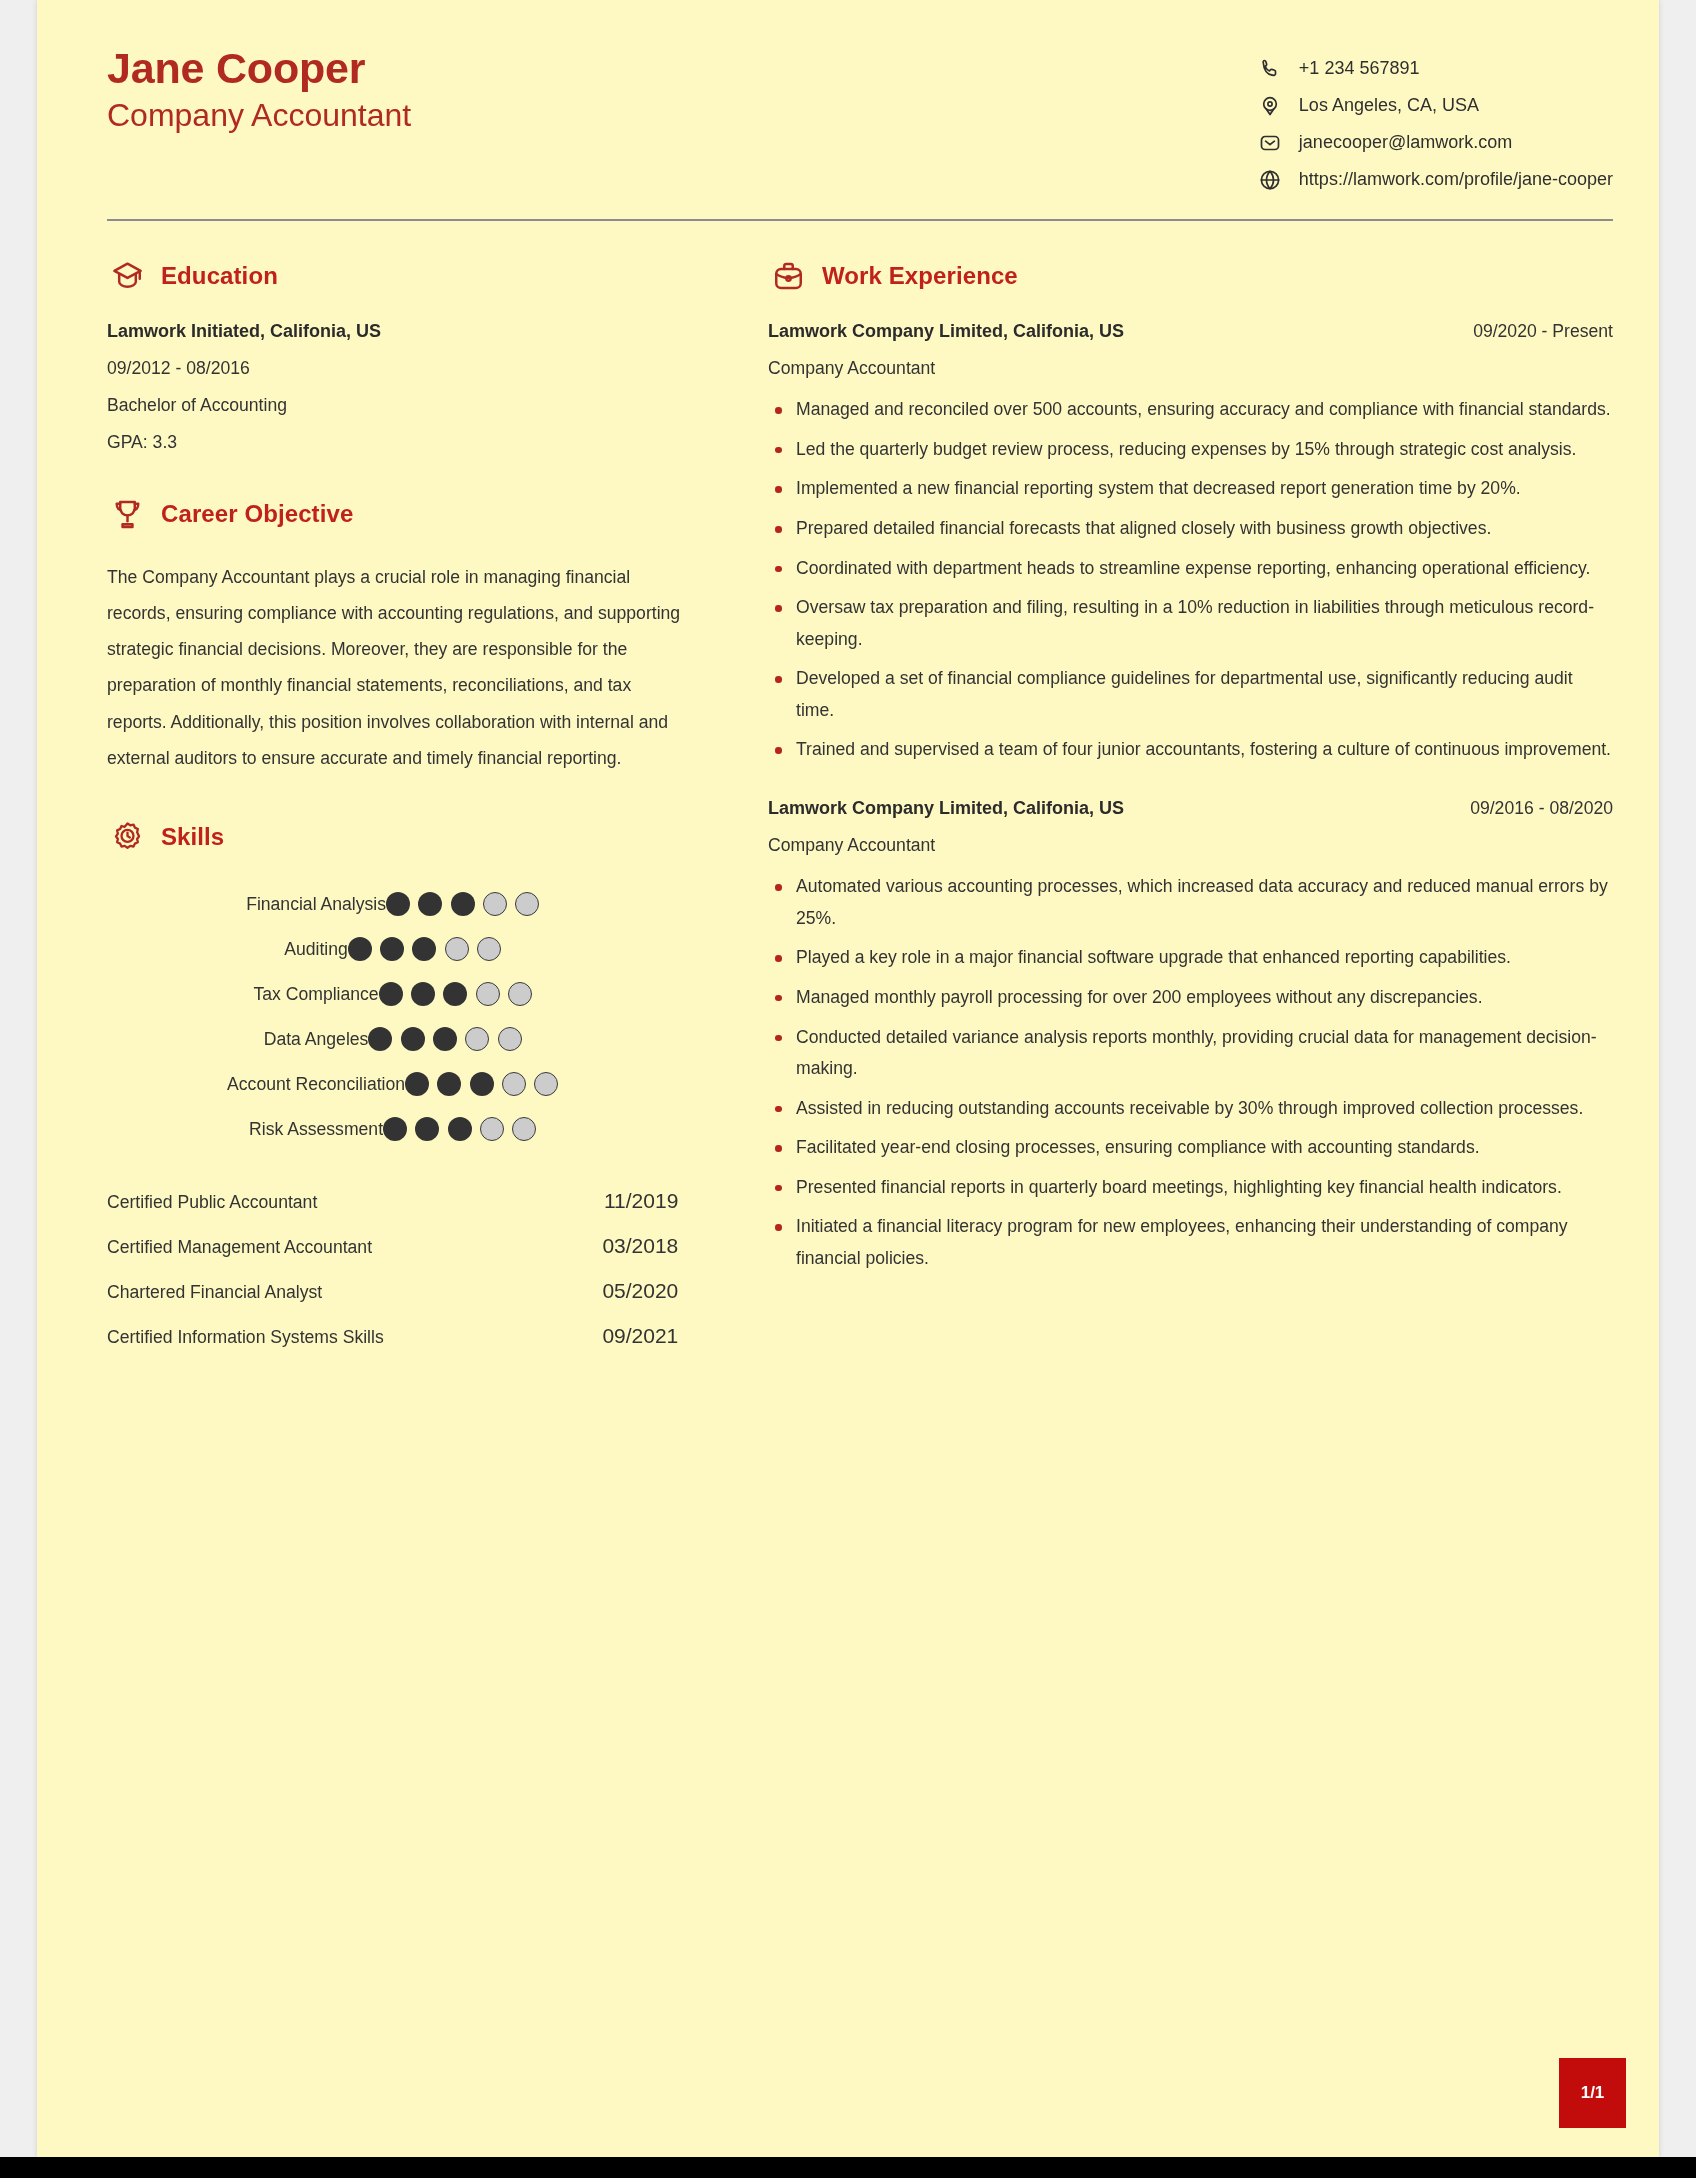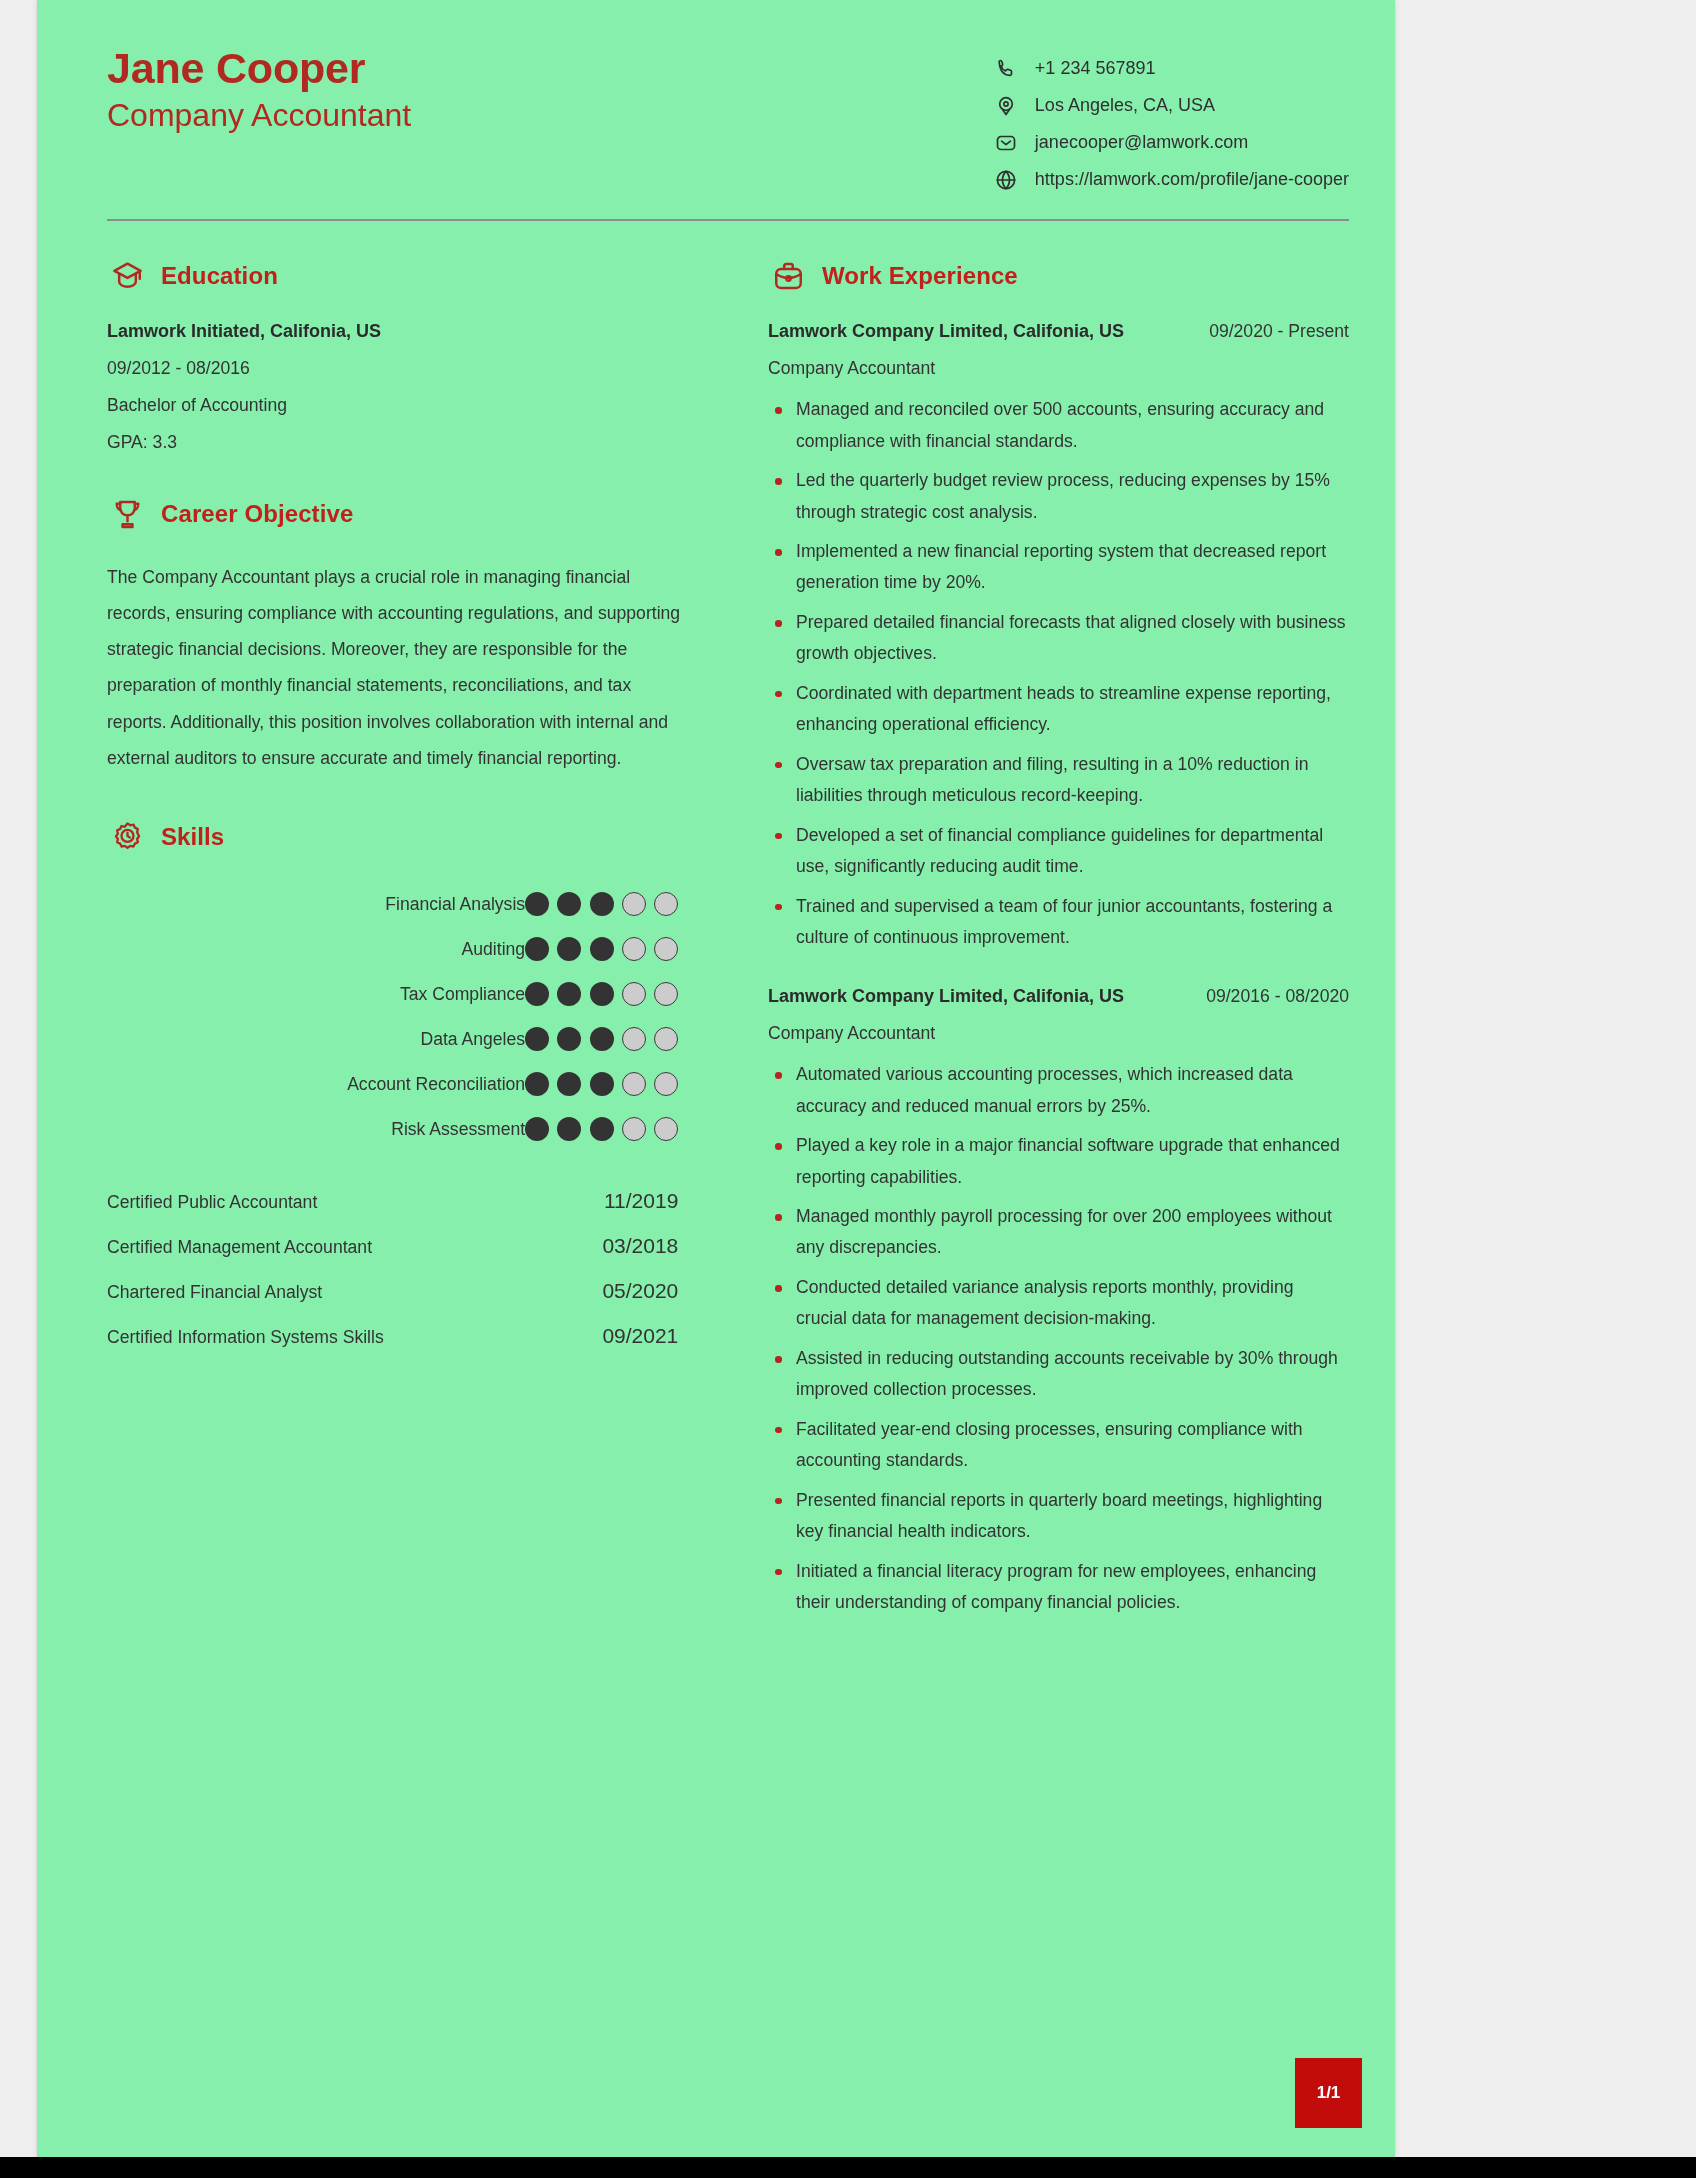--- a/index.html
+++ b/index.html
@@ -16,23 +16,23 @@
     width: 1697px;
     height: 2179px;
     overflow: hidden;
     background: #efefef;
   }
 
   .page {
     position: absolute;
     left: 37px;
     top: 0;
-    width: 1358px;
+    width: 1622px;
     height: 2157px;
-    background: #86efac;
+    background: #fef9c3;
     box-shadow: 0 0 5.6px rgba(0,0,0,0.13);
   }
 
   .bottom-bar {
     position: absolute;
     left: 0;
     bottom: 0;
     width: 1697px;
     height: 22px;
     background: #000000;
@@ -167,21 +167,21 @@
     font-size: 17.6px;
     color: #333333;
     line-height: 2.06;
     text-align: left;
   }
 
   
   .skill-row {
     display: flex;
     align-items: center;
-    justify-content: flex-end;
+    justify-content: center;
     height: 45px;
   }
   .skill-name {
     font-size: 17.6px;
     color: #333333;
   }
   .dots { display: flex; gap: 8.3px; padding-right: 3.7px; }
   .dot {
     width: 24px;
     height: 24px;

